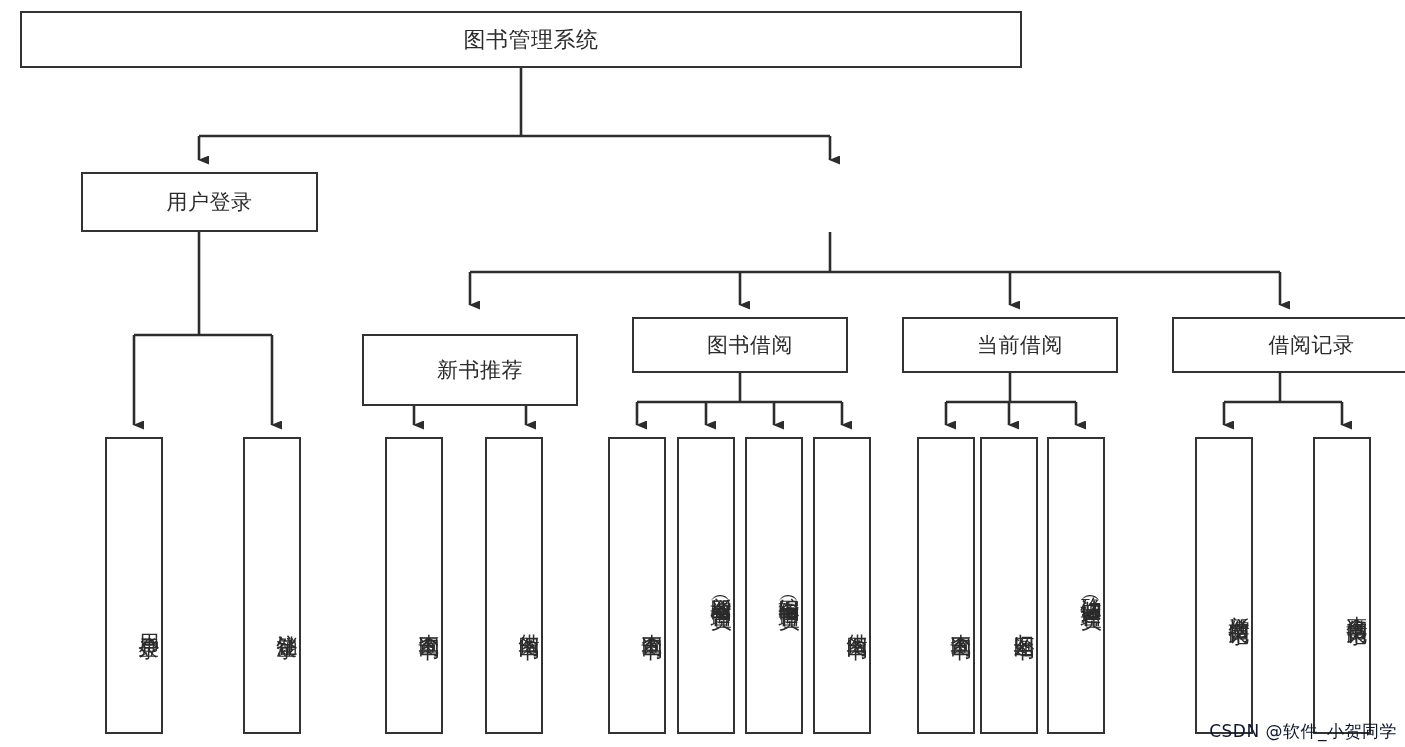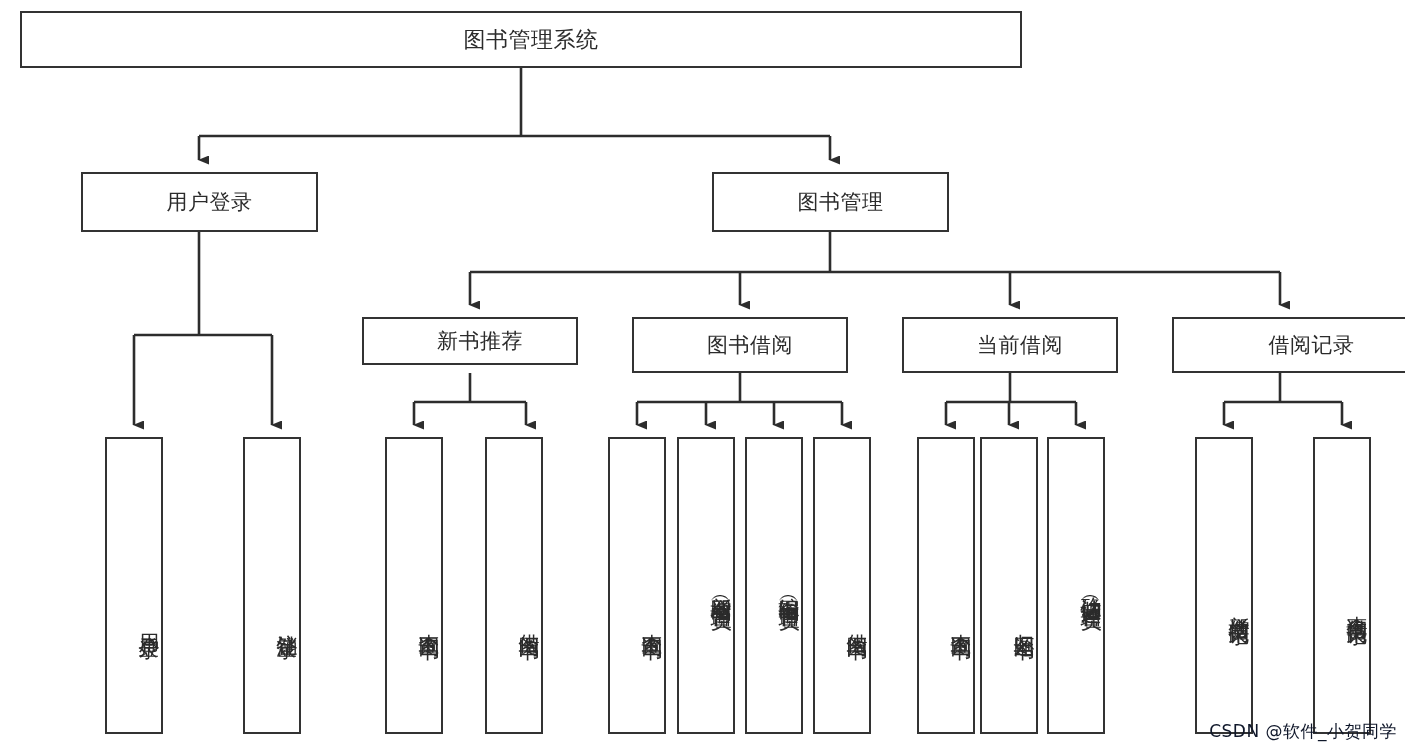--- a/index.html
+++ b/index.html
@@ -123,25 +123,22 @@
   </svg>
 
   <div class="node horiz root" style="left:20px; top:11px; width:1002px; height:57px;">
     <span>图书管理系统</span>
   </div>
 
   <div class="node horiz" style="left:81px; top:172px; width:237px; height:60px;">
     <span>用户登录</span>
   </div>
 
-  <div class="node horiz" style="left:712px; top:172px; width:237px; height:60px;">
-    <span>图书管理</span>
-  </div>
-
-  <div class="node horiz" style="left:362px; top:317px; width:216px; height:48px;align-items:center;">
+
+  <div class="node horiz" style="left:362px; top:334px; width:216px; height:72px;align-items:center;">
     <span>新书推荐</span>
   </div>
 
   <div class="node horiz" style="left:632px; top:317px; width:216px; height:56px;">
     <span>图书借阅</span>
   </div>
 
   <div class="node horiz" style="left:902px; top:317px; width:216px; height:56px;">
     <span>当前借阅</span>
   </div>

